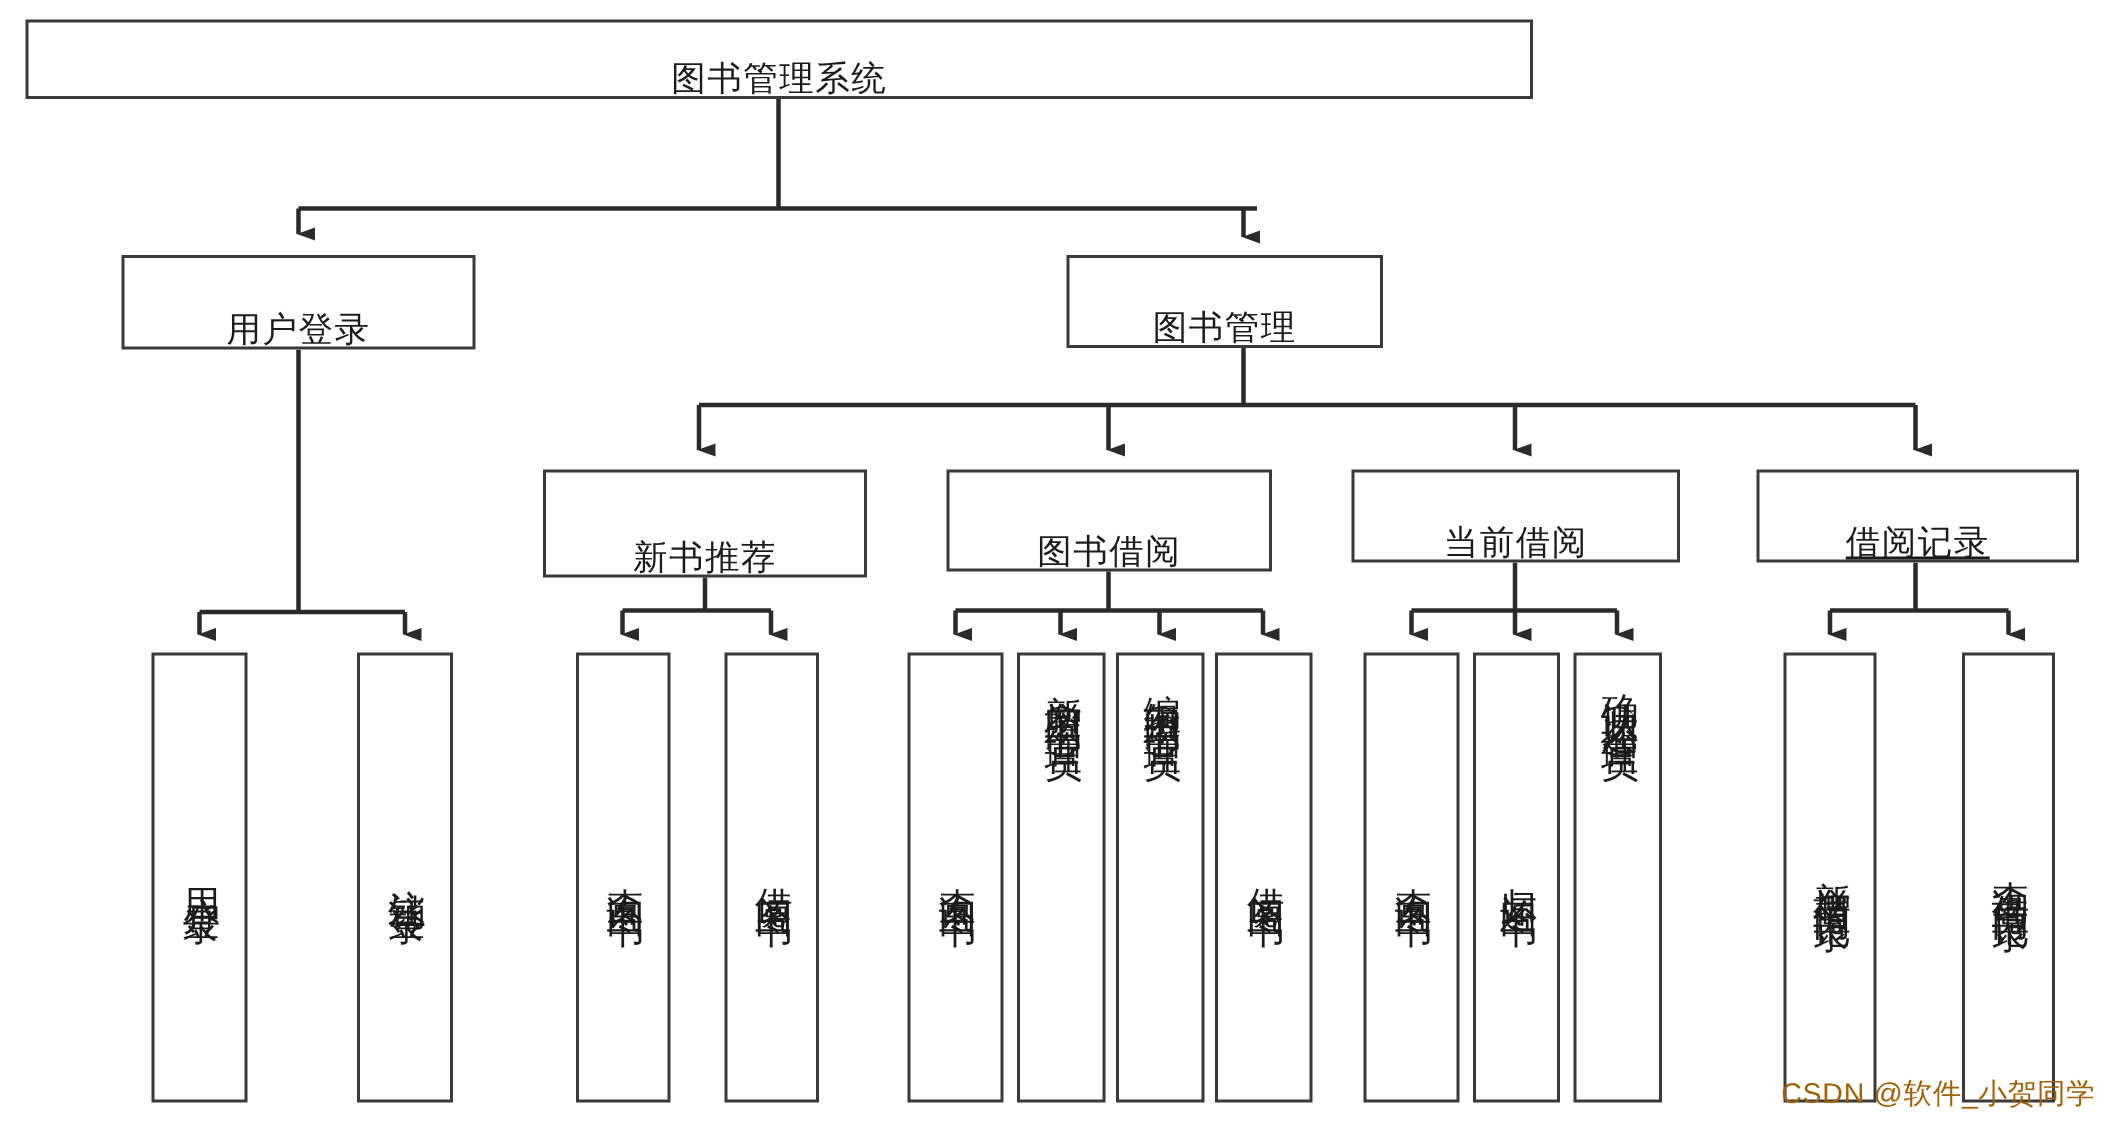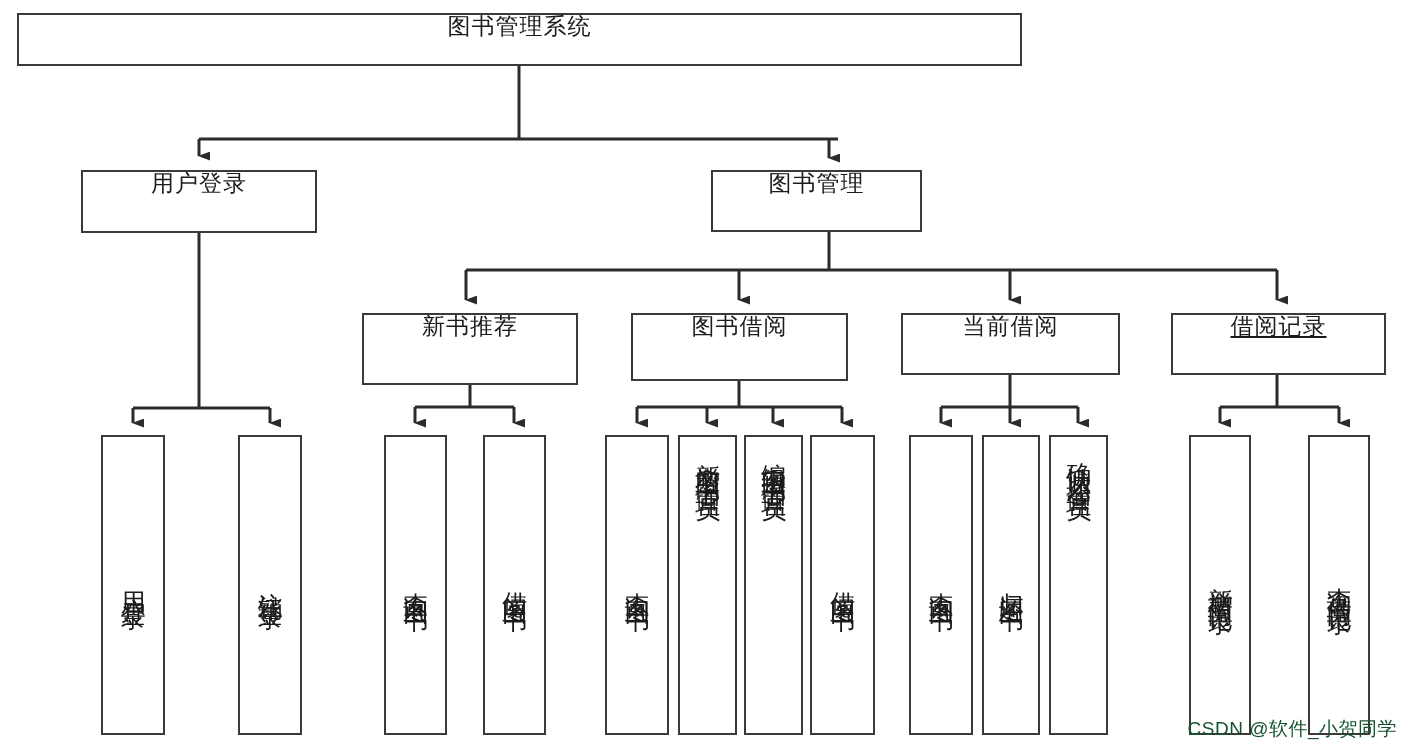--- a/index.html
+++ b/index.html
@@ -24,21 +24,21 @@
     width: 1405px;
     height: 747px;
     pointer-events: none;
   }
   .node {
     position: absolute;
     box-sizing: border-box;
     background: #ffffff;
     border: 2px solid #3a3a3a;
     display: flex;
-    align-items: flex-start;
+    align-items: flex-end;
     justify-content: center;
     color: #1b1b1b;
   }
   .node.h {
     font-size: 23px;
     letter-spacing: 1px;
   }
   .node.h .label {
     white-space: nowrap;
     line-height: 1;
@@ -60,21 +60,21 @@
   }
   .node.v.mid {
     align-items: center;
     padding-top: 0;
   }
   .watermark {
     position: absolute;
     right: 8px;
     bottom: 5px;
     font-size: 19px;
-    color: #14532d;
+    color: #a16207;
     white-space: nowrap;
     letter-spacing: 0.5px;
   }
 </style>
 </head>
 <body>
 
 <div id="stage">
 
   <svg class="wires" viewBox="0 0 1405 747">

